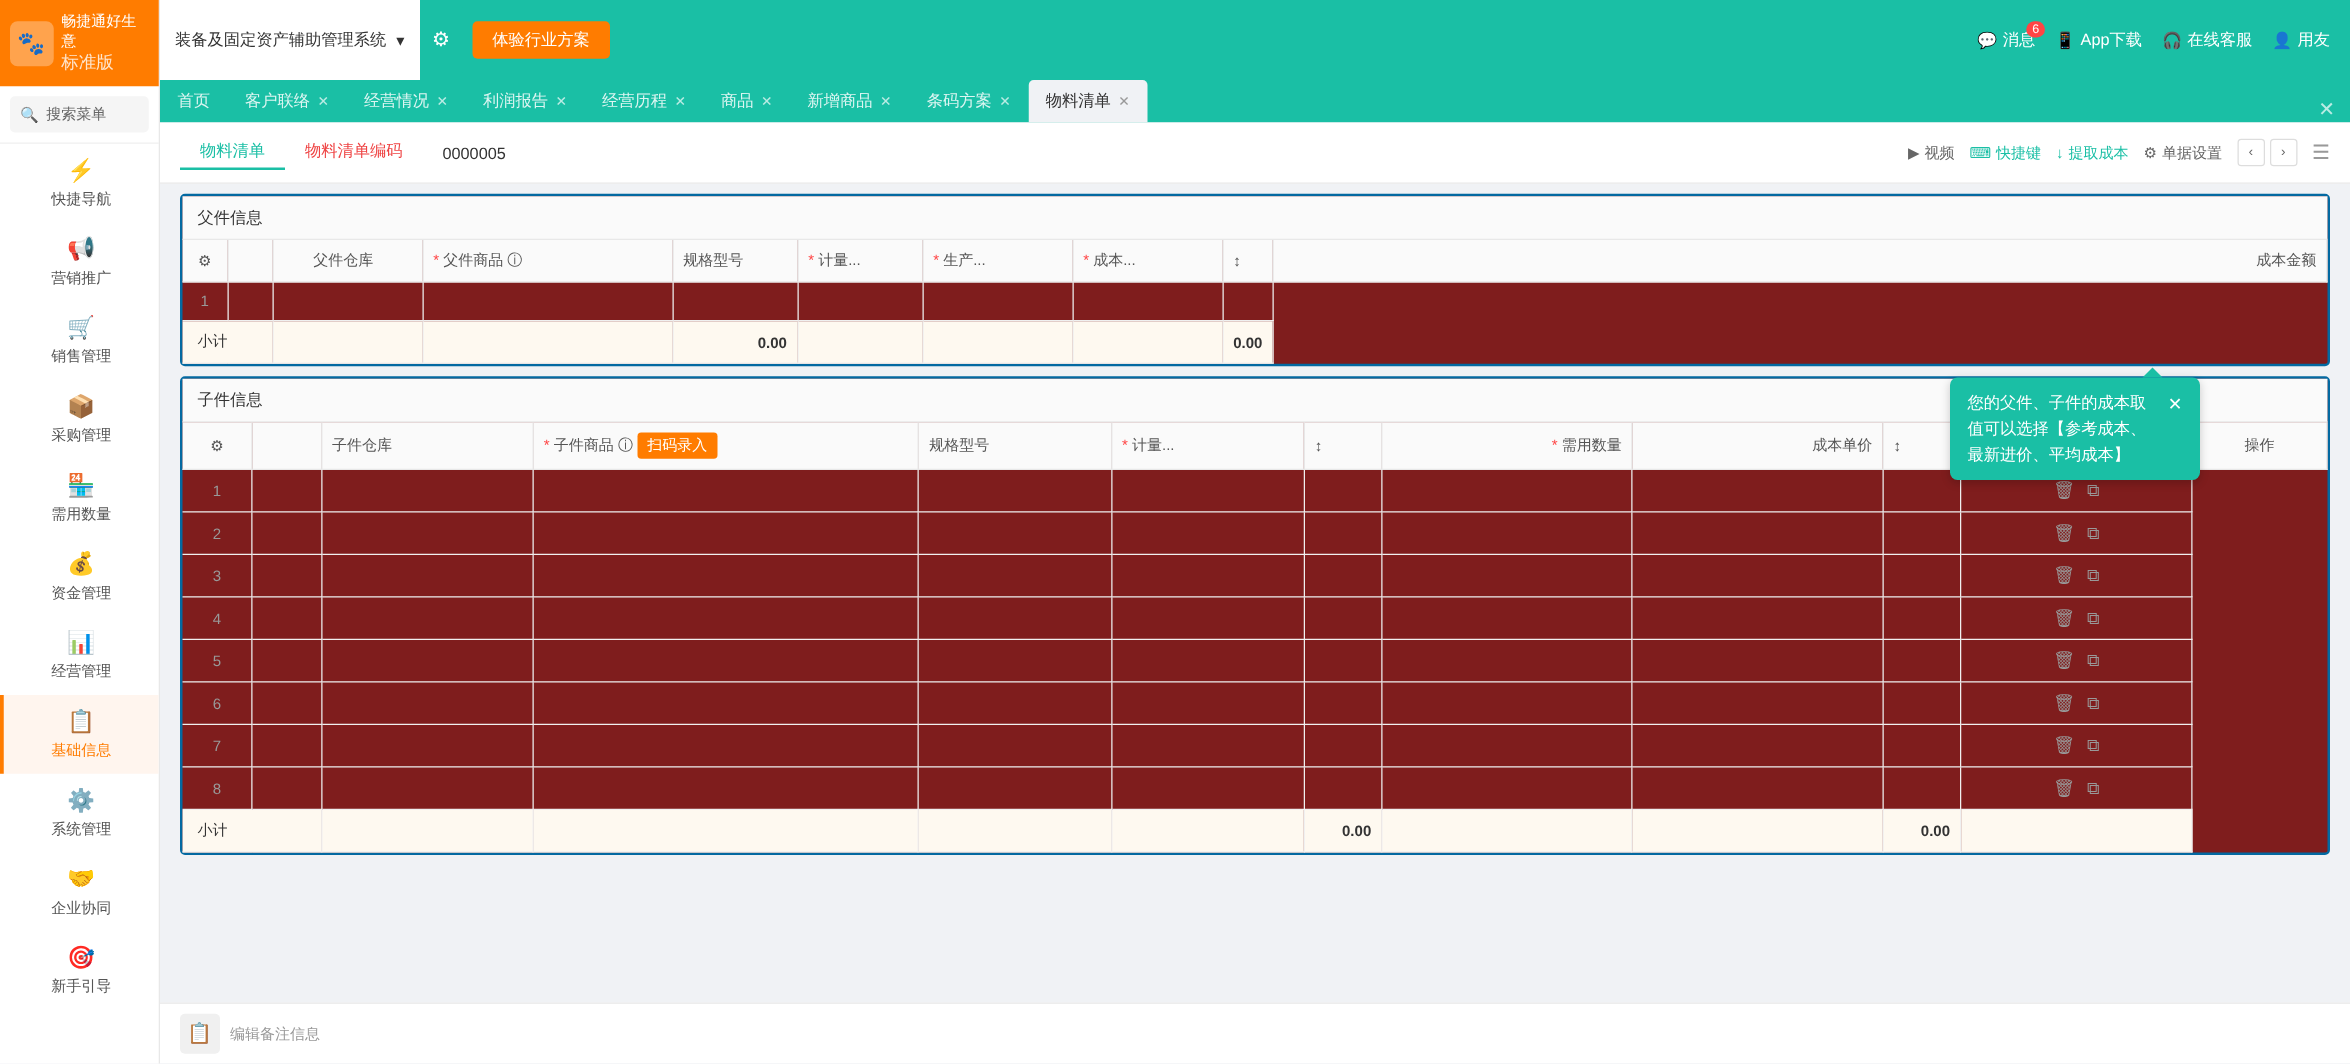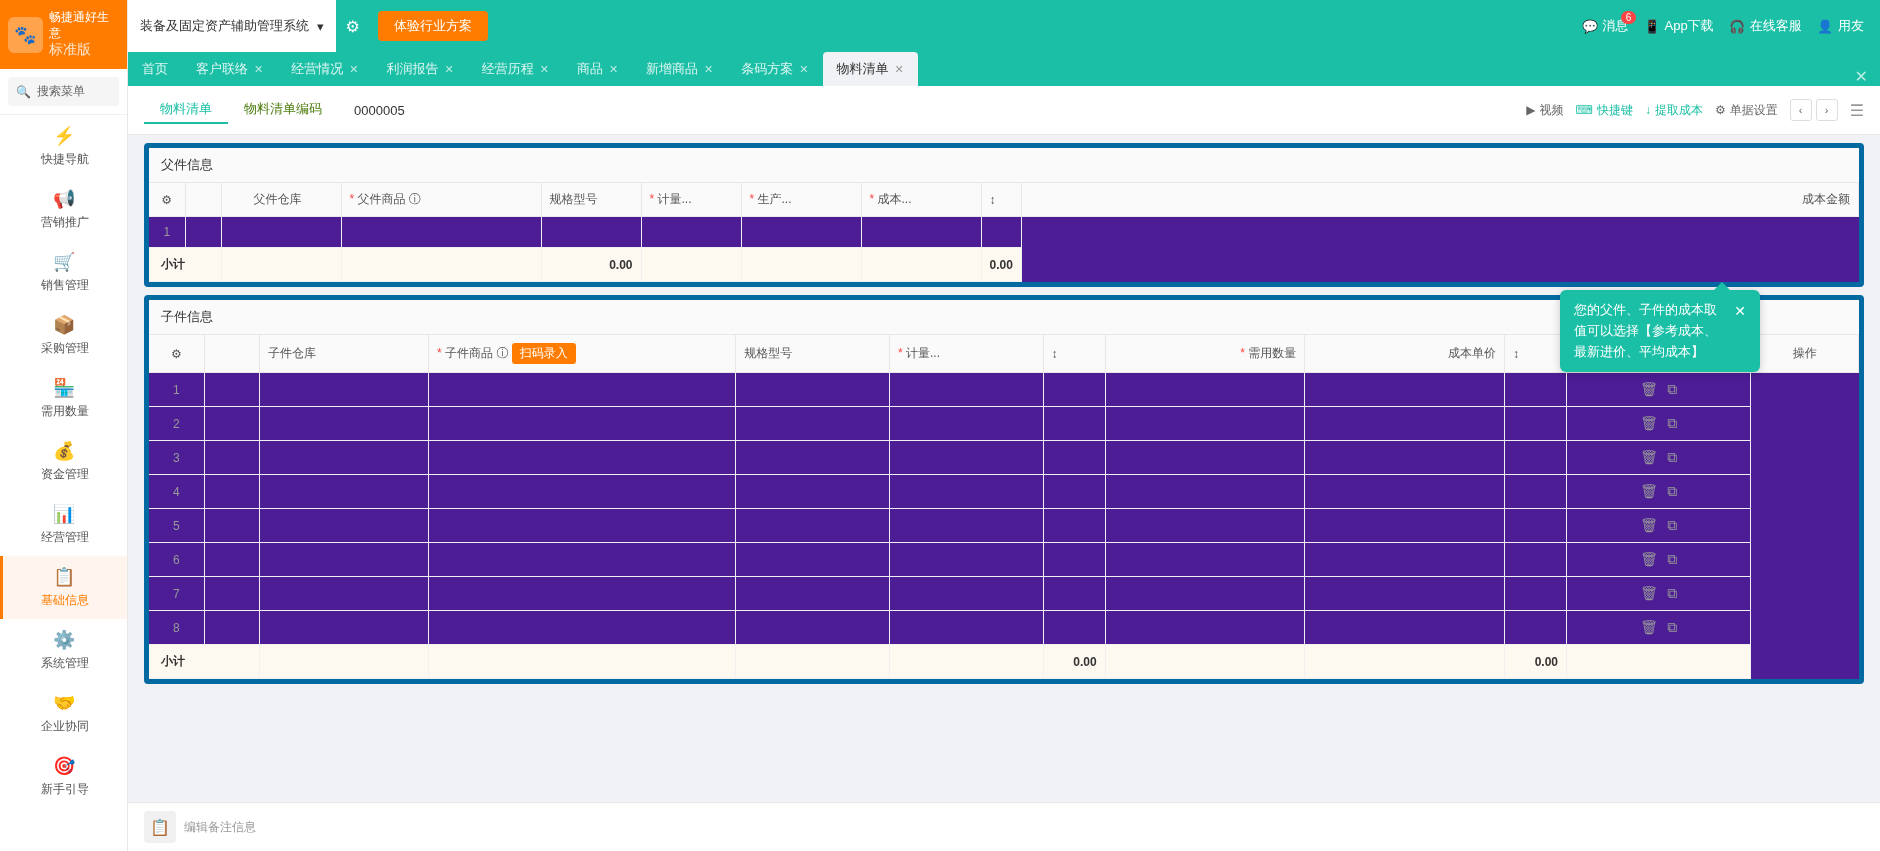--- a/index.html
+++ b/index.html
@@ -77,21 +77,21 @@
       display: flex;
       align-items: center;
       padding: 0 0 0 0;
       min-height: 52px;
       position: relative;
     }
     .topbar-system {
       background: #fff;
       color: #333;
       padding: 16px 12px;
-      height: 52px;
+      height: 64px;
       display: flex;
       align-items: center;
       gap: 8px;
       font-size: 13px;
       min-width: 200px;
     }
     .topbar-exp {
       background: #1abfa5;
       padding: 0 6px;
       height: 52px;
@@ -197,21 +197,21 @@
       border-bottom: 1px solid #e8e8e8;
     }
     .page-header-tabs {
       display: flex;
       gap: 0;
     }
     .page-header-tab {
       padding: 4px 16px;
       font-size: 13px;
       cursor: pointer;
-      color: #4d7c0f;
+      color: #ef4444;
       border-bottom: 2px solid transparent;
     }
     .page-header-tab.active {
       color: #1abfa5;
       border-bottom-color: #1abfa5;
       font-weight: 500;
     }
     .page-header-field {
       display: flex;
       align-items: center;
@@ -265,24 +265,24 @@
     }
     .tooltip-close {
       float: right;
       cursor: pointer;
       font-size: 14px;
       margin-left: 8px;
     }
 
     
     .table-section {
-      background: #4c1d95;
+      background: #7f1d1d;
       margin: 8px;
       border-radius: 4px;
-      border: 5px solid #0369a1;
+      border: 2px solid #0369a1;
       flex-shrink: 0;
     }
     .section-title {
       padding: 8px 12px;
       font-size: 13px;
       color: #333;
       font-weight: 500;
       background: #fafafa;
       border-bottom: 1px solid #e8e8e8;
     }
@@ -303,21 +303,21 @@
     }
     th .required { color: #ff4444; }
     td {
       padding: 8px 8px;
       border-bottom: 1px solid #f0f0f0;
       border-right: 1px solid #f0f0f0;
       color: #333;
     }
     tr.subtotal td {
       background: #fef9f0;
-      font-weight: 700;
+      font-weight: 400;
     }
     .th-gear { width: 36px; text-align: center; }
     .col-num { width: 36px; text-align: center; color: #999; }
     .col-actions { width: 70px; text-align: center; }
     .action-icon { cursor: pointer; color: #999; font-size: 14px; margin: 0 3px; }
     .scan-btn {
       background: #ff7c00;
       color: #fff;
       border: none;
       border-radius: 3px;

